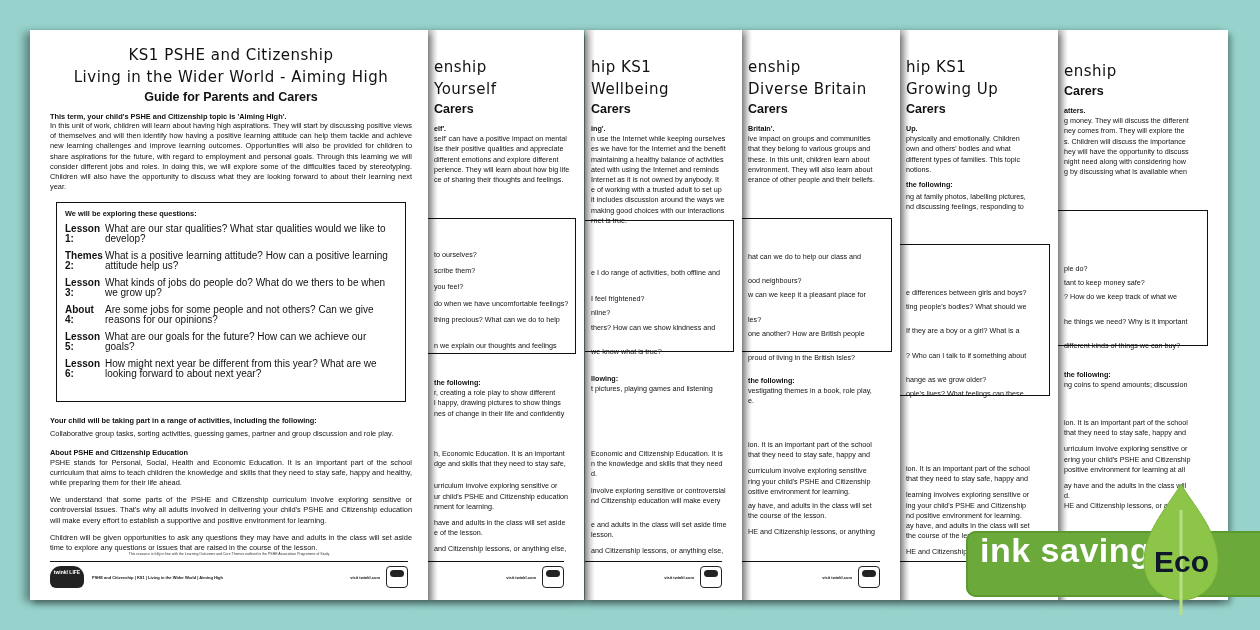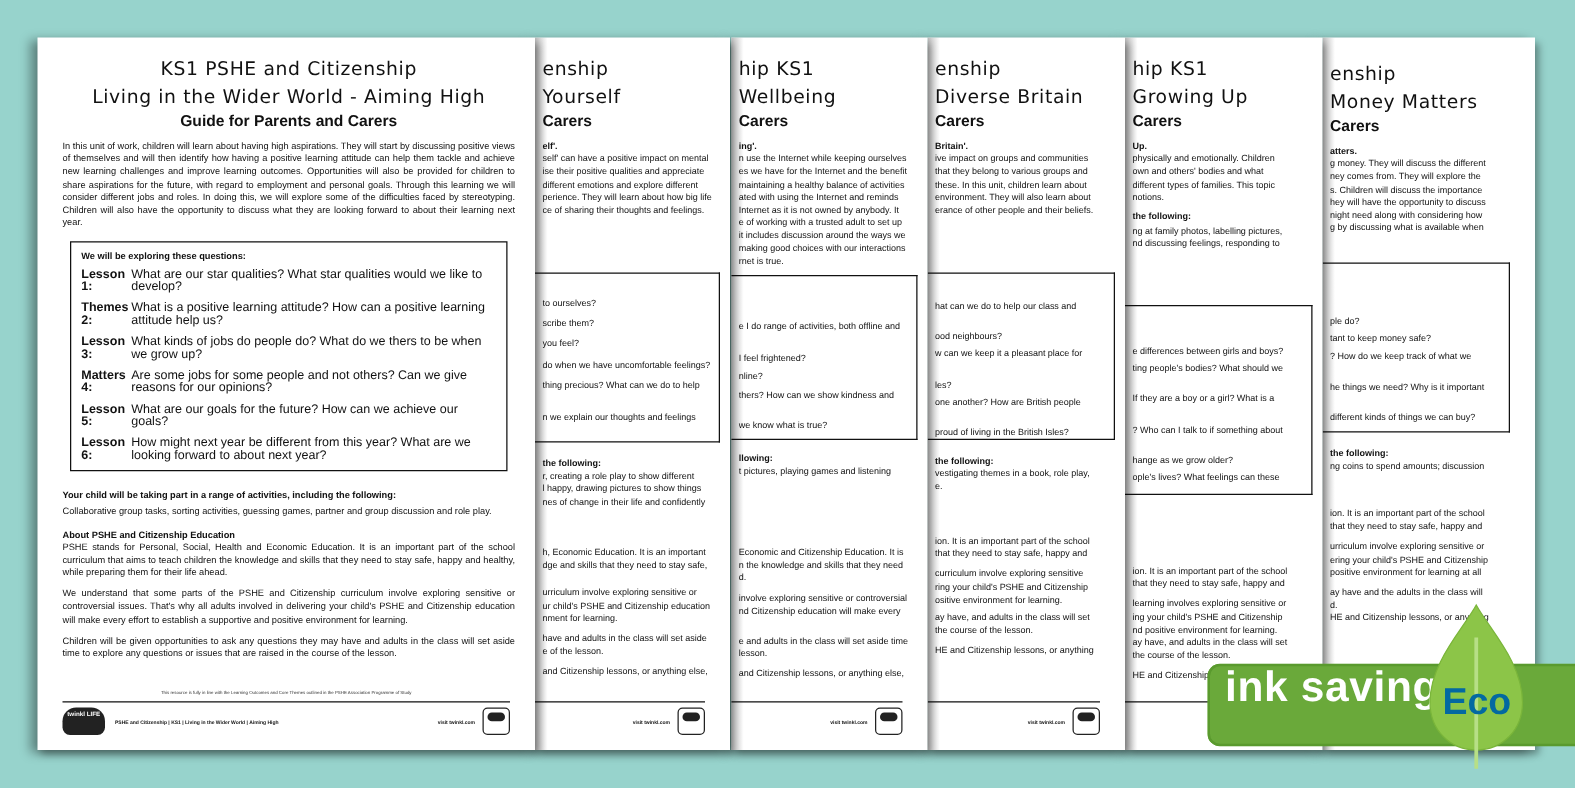--- a/index.html
+++ b/index.html
@@ -13,81 +13,82 @@
   .page::before {
     content: ""; position: absolute; left: 0; top: 0; bottom: 0; width: 10px;
     background: linear-gradient(to right, rgba(0,0,0,0.25), rgba(0,0,0,0));
     z-index: 2;
   }
   .page.first::before { display: none; }
   .hand { font-family: "DejaVu Sans", sans-serif; font-weight: normal; letter-spacing: 0.5px; font-size: 15px; text-align: center; line-height: 22px; }
   .guide { text-align: center; font-weight: bold; font-size: 12.5px; margin-top: 2px; margin-bottom: 8px; }
   .intro-b { font-size: 7.4px; font-weight: bold; }
   .para { font-size: 7.4px; line-height: 10.2px; text-align: justify; }
-  .qbox { border: 1.5px solid #111; margin: 10px 6px 10px 6px; padding: 6px 8px 6px 8px; }
+  .qbox { border: 1.5px solid #111; margin: 10px 6px 10px 6px; padding: 6px 8px 22px 8px; }
   .qbox .qh { font-size: 7.4px; font-weight: bold; margin-bottom: 6px; }
   .lesson { display: flex; font-size: 10px; line-height: 10px; margin-bottom: 7px; }
   .lesson .ln { font-weight: bold; width: 40px; flex-shrink: 0; }
   .sub-b { font-size: 7.4px; font-weight: bold; margin-top: 14px; margin-bottom: 4px; }
   .para + .para { margin-top: 7px; }
   .footer-note { position: absolute; bottom: 44px; left: 20px; right: 20px; font-size: 3.5px; text-align: center; color: #333; }
   .footer-line { position: absolute; bottom: 38px; left: 20px; right: 20px; height: 1.5px; background: #111; }
   .footer { position: absolute; bottom: 10px; left: 20px; right: 20px; height: 26px; display: flex; align-items: center; justify-content: space-between; font-size: 4px; font-weight: bold; }
   .logo { width: 34px; height: 22px; background: #222; border-radius: 11px 11px 6px 6px; color: #fff; font-size: 5px; text-align: center; line-height: 12px; font-weight: bold; }
   .badge { width: 22px; height: 22px; border: 1.2px solid #222; border-radius: 4px; position: relative; }
   .badge::after { content: ""; position: absolute; top: 3px; left: 3px; width: 14px; height: 7px; background: #222; border-radius: 6px; }
   .site { font-size: 4px; margin-left: auto; margin-right: 6px; }
 
   .p1 { left: 30px; width: 398px; z-index: 6; padding: 14px 16px 0 20px; }
   .p2 { left: 428px; width: 156px; z-index: 5; }
   .p3 { left: 585px; width: 157px; z-index: 4; }
   .p4 { left: 742px; width: 158px; z-index: 3; }
   .p5 { left: 900px; width: 158px; z-index: 2; }
   .p6 { left: 1058px; width: 170px; z-index: 1; }
 
-  .frag { position: absolute; left: 6px; right: 8px; }
+  .frag { position: absolute; left: 6px; right: 8px; margin-top: 12px; }
   .frag .hand { text-align: left; }
   .frag .t { font-size: 7.2px; line-height: 10.2px; white-space: nowrap; overflow: hidden; }
   .frag .b { font-weight: bold; }
   .fbox { position: absolute; border: 1.5px solid #111; border-left: none; left: 0; right: 8px; }
 
   .eco {
     position: absolute; left: 966px; top: 531px; width: 332px; height: 66px; z-index: 10;
     background: #6aa93a; border-radius: 10px 0 0 10px; display: flex; align-items: flex-start;
     box-shadow: 0 0 0 2px #5a9a2e inset;
   }
   .eco .ink { color: #fff; font-weight: bold; font-size: 34px; margin-left: 14px; letter-spacing: 0.5px; }
   .leaf { position: absolute; left: 1140px; top: 482px; width: 82px; height: 135px; z-index: 11; }
-  .eco-label { position: absolute; left: 1154px; top: 545px; z-index: 12; color: #0369a1; font-weight: bold; font-size: 30px; }
+  .eco-label { position: absolute; left: 1154px; top: 545px; z-index: 12; color: #0f172a; font-weight: bold; font-size: 30px; }
 </style>
 </head>
 <body>
 
 <div class="page p1 first">
   <div class="hand">KS1 PSHE and Citizenship</div>
   <div class="hand">Living in the Wider World - Aiming High</div>
   <div class="guide">Guide for Parents and Carers</div>
+  <div class="intro-b">This term, your child's PSHE and Citizenship topic is 'Aiming High'.</div>
   <div class="para">In this unit of work, children will learn about having high aspirations. They will start by discussing positive views of themselves and will then identify how having a positive learning attitude can help them tackle and achieve new learning challenges and improve learning outcomes. Opportunities will also be provided for children to share aspirations for the future, with regard to employment and personal goals. Through this learning we will consider different jobs and roles. In doing this, we will explore some of the difficulties faced by stereotyping. Children will also have the opportunity to discuss what they are looking forward to about their learning next year.</div>
 
   <div class="qbox">
     <div class="qh">We will be exploring these questions:</div>
     <div class="lesson">
         <span class="ln">Lesson 1:</span>
         <span>What are our star qualities? What star qualities would we like to develop?</span>
       </div>
     <div class="lesson">
         <span class="ln">Themes 2:</span>
         <span>What is a positive learning attitude? How can a positive learning attitude help us?</span>
       </div>
     <div class="lesson">
         <span class="ln">Lesson 3:</span>
         <span>What kinds of jobs do people do? What do we thers to be when we grow up?</span>
       </div>
     <div class="lesson">
-        <span class="ln">Matters 4:</span>
+        <span class="ln">About 4:</span>
         <span>Are some jobs for some people and not others? Can we give reasons for our opinions?</span>
       </div>
     <div class="lesson">
         <span class="ln">Lesson 5:</span>
         <span>What are our goals for the future? How can we achieve our goals?</span>
       </div>
     <div class="lesson" style="margin-bottom:0">
         <span class="ln">Lesson 6:</span>
         <span>How might next year be different from this year? What are we looking forward to about next year?</span>
       </div>
@@ -278,21 +279,20 @@
   <div class="footer-line" style="left:0"></div>
   <div class="footer" style="left:0;justify-content:flex-end">
     <span class="site">visit twinkl.com</span>
     <div class="badge"></div>
   </div>
 </div>
 
 <div class="page p6">
   <div class="frag" style="top:18px">
     <div class="hand">enship</div>
-    <div class="hand">Money Matters</div>
     <div class="guide" style="text-align:left">Carers</div>
     <div class="t b">atters.</div>
     <div class="t">g money. They will discuss the different</div>
     <div class="t">ney comes from. They will explore the</div>
     <div class="t">s. Children will discuss the importance</div>
     <div class="t">hey will have the opportunity to discuss</div>
     <div class="t">night need along with considering how</div>
     <div class="t">g by discussing what is available when</div>
   </div>
   <div class="fbox" style="top:180px;height:136px;right:20px"></div>

